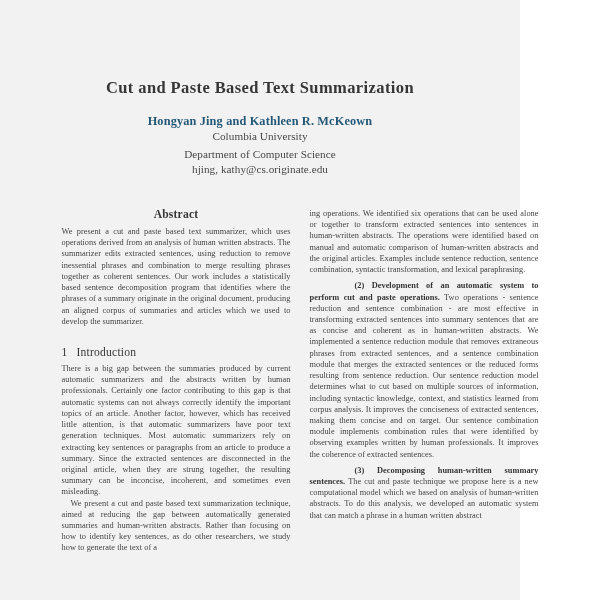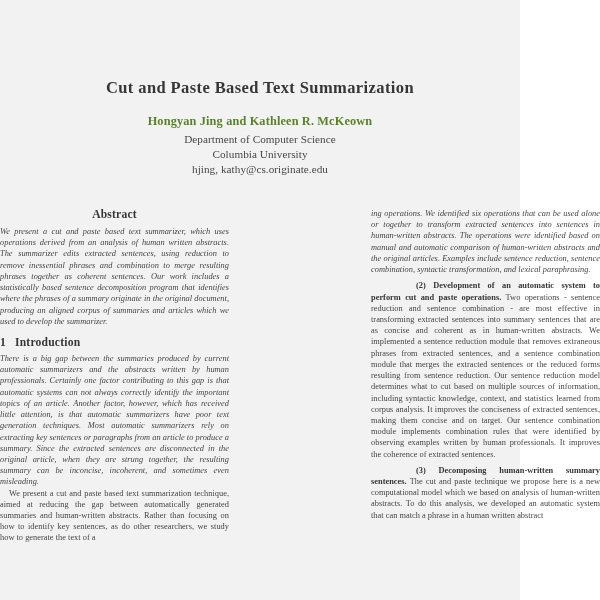--- a/index.html
+++ b/index.html
@@ -35,58 +35,58 @@
     letter-spacing: 0.4px;
     color: #232323;
     line-height: 1.1;
     font-family: "Liberation Serif", "DejaVu Serif", serif;
   }
   .authors {
     margin-top: 17px;
     font-size: 12.3px;
     font-weight: bold;
     letter-spacing: 0.15px;
-    color: #4d7c0f;
+    color: #0c4a6e;
   }
   .affil-line {
     font-size: 11.2px;
     line-height: 1.33;
     color: #333333;
     letter-spacing: 0.05px;
   }
   .affil-1 { margin-top: 3px; }
 
   
   .columns {
     position: absolute;
     top: 208px;
     left: 0;
     width: 600px;
     display: flex;
-    justify-content: space-between;
+    justify-content: center;
     gap: 19px;
   }
   .col {
     width: 229px;
   }
 
   .section-head {
     text-align: center;
     font-size: 11.6px;
     font-weight: bold;
     color: #232323;
     margin: 0 0 5px 0;
     letter-spacing: 0.2px;
   }
 
   .numbered-head {
     font-size: 11.6px;
-    font-weight: bold;
+    font-weight: normal;
     color: #232323;
-    margin: 9px 0 4px 0;
+    margin: 19px 0 4px 0;
     letter-spacing: 0.2px;
   }
   .numbered-head .secnum {
     display: inline-block;
     min-width: 15px;
   }
 
   p.body {
     margin: 0;
     font-size: 8.35px;
@@ -100,21 +100,20 @@
   }
   p.body + p.body {
     text-indent: 9px;
   }
   p.body.contrib {
     text-indent: 9px;
     margin-top: 5px;
   }
   p.body.first-abs {
     text-indent: 0;
-    font-style: italic;
   }
   .lead {
     font-weight: bold;
     color: #222222;
     margin-left: 36px;
   }
 
   
   .scan {
     filter: blur(0.21px) contrast(0.9);
@@ -122,22 +121,22 @@
   }
 </style>
 </head>
 <body>
 
 <div class="page scan">
 
   <div class="titleblock">
     <div class="paper-title">Cut and Paste Based Text Summarization</div>
     <div class="authors">Hongyan Jing and Kathleen R. McKeown</div>
+    <div class="affil-line">Columbia University</div>
     <div class="affil-line affil-1">Department of Computer Science</div>
-    <div class="affil-line">Columbia University</div>
     <div class="affil-line">hjing, kathy@cs.originate.edu</div>
   </div>
 
   <div class="columns">
 
     <div class="col">
 
       <div class="section-head">Abstract</div>
 
       <p class="body first-abs">We present a cut and paste based text summarizer, which uses operations derived from an analysis of human written abstracts. The summarizer edits extracted sentences, using reduction to remove inessential phrases and combination to merge resulting phrases together as coherent sentences. Our work includes a statistically based sentence decomposition program that identifies where the phrases of a summary originate in the original document, producing an aligned corpus of summaries and articles which we used to develop the summarizer.</p>

